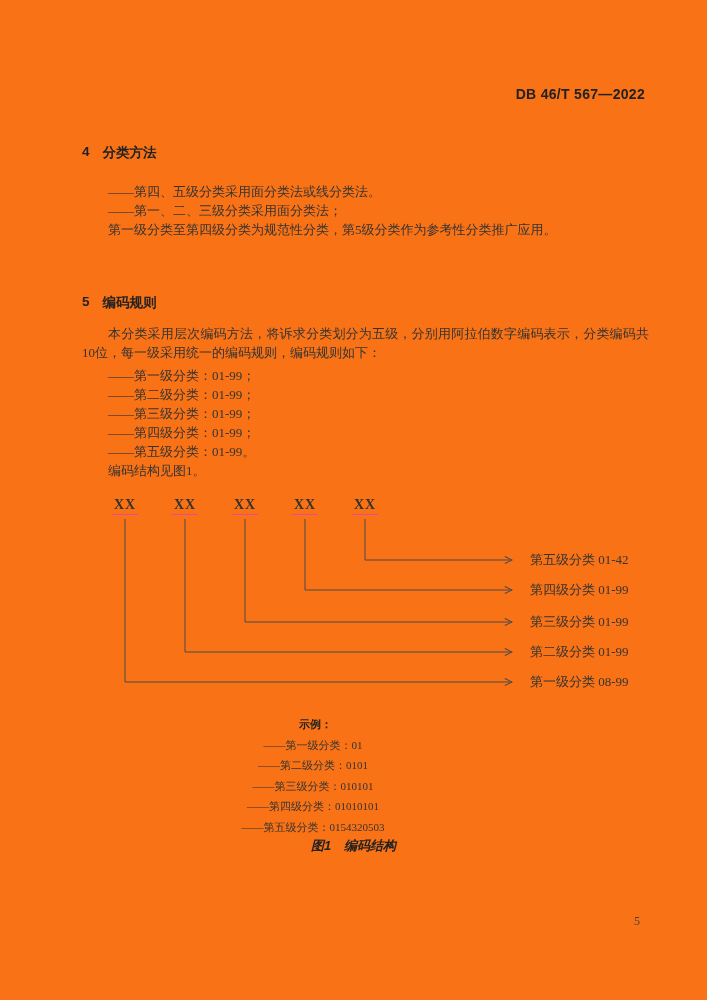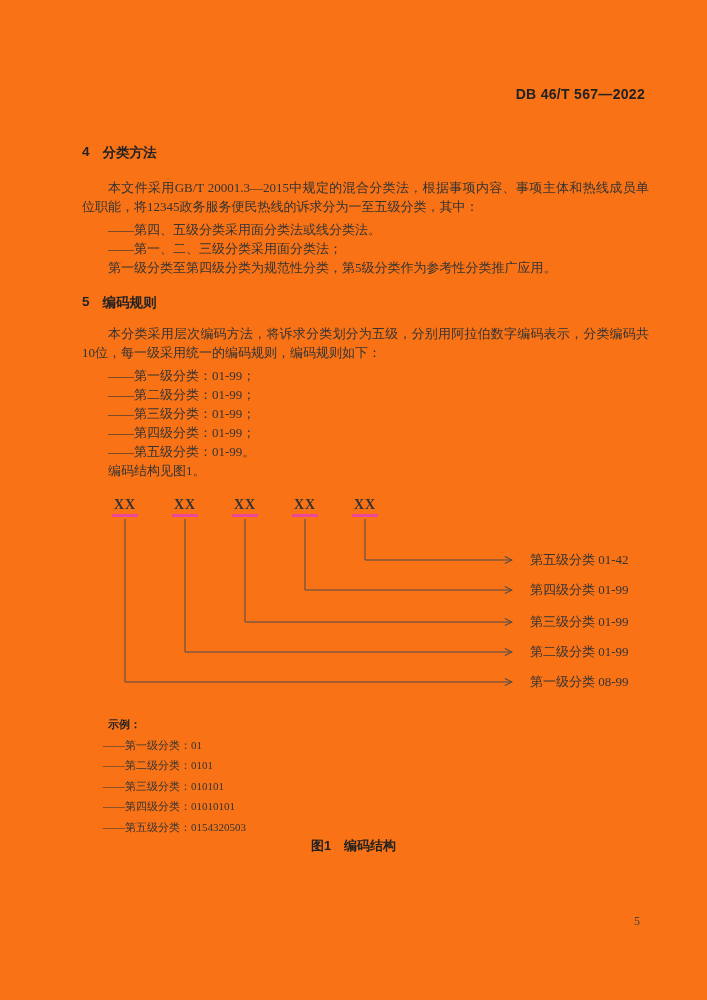--- a/index.html
+++ b/index.html
@@ -33,61 +33,60 @@
   }
   #sec4-body{top:178px;}
   #sec5-body{top:324px;}
   .body-block p{margin:0;text-indent:2em;}
   .items{margin-top:4px;}
   
   .figure{position:absolute;left:0;top:495px;width:707px;height:205px;}
   .digit-group{
     position:absolute;top:2px;width:26px;text-align:center;
     font-size:14px;font-weight:600;letter-spacing:1px;
-    color:#333;border-bottom:3px solid #ec4899;padding-bottom:1px;
+    color:#333;border-bottom:1px solid #ec4899;padding-bottom:1px;
   }
   .connector-svg{position:absolute;left:0;top:0;}
   .arrow-label{
     position:absolute;left:530px;
     font-size:13px;line-height:14px;color:#333;white-space:nowrap;
   }
   .example{
     position:absolute;left:103px;top:714px;width:420px;
     font-size:11px;line-height:20.6px;color:#333;
   }
-  .example p{margin:0;}
+  .example p{margin:0;text-align:center;}
   .example .example-title{
     font-family:"Liberation Sans","DejaVu Sans",sans-serif;
     font-weight:700;color:#222;padding-left:5px;
   }
   .fig-caption{
     position:absolute;left:0;top:837px;width:707px;
     text-align:center;
     font-family:"Liberation Sans","DejaVu Sans",sans-serif;
-    font-size:13px;font-weight:700;color:#222;
+    font-size:13px;font-weight:700;color:#222;font-style:italic;
   }
   .page-number{
     position:absolute;top:914px;right:67px;
     font-size:12px;color:#444;
   }
 </style>
 </head>
 <body>
 
 <div class="page">
 
   <div class="doc-number">DB 46/T 567—2022</div>
 
   <h2 class="sec-heading" id="sec4-heading">
     <span>4</span>
     <span>分类方法</span>
   </h2>
 
   <div class="body-block" id="sec4-body">
-    <p>本文件采用GB/T 20001.3—2015中规定的混合分类法，根据事项内容、事项主体和热线成员单位职能，将12345政务服务便民热线的诉求分为一至五级分类，其中：</p>
     <div class="items">
       <p>——第四、五级分类采用面分类法或线分类法。</p>
       <p>——第一、二、三级分类采用面分类法；</p>
     </div>
     <p>第一级分类至第四级分类为规范性分类，第5级分类作为参考性分类推广应用。</p>
   </div>
 
   <h2 class="sec-heading" id="sec5-heading">
     <span>5</span>
     <span>编码规则</span>

